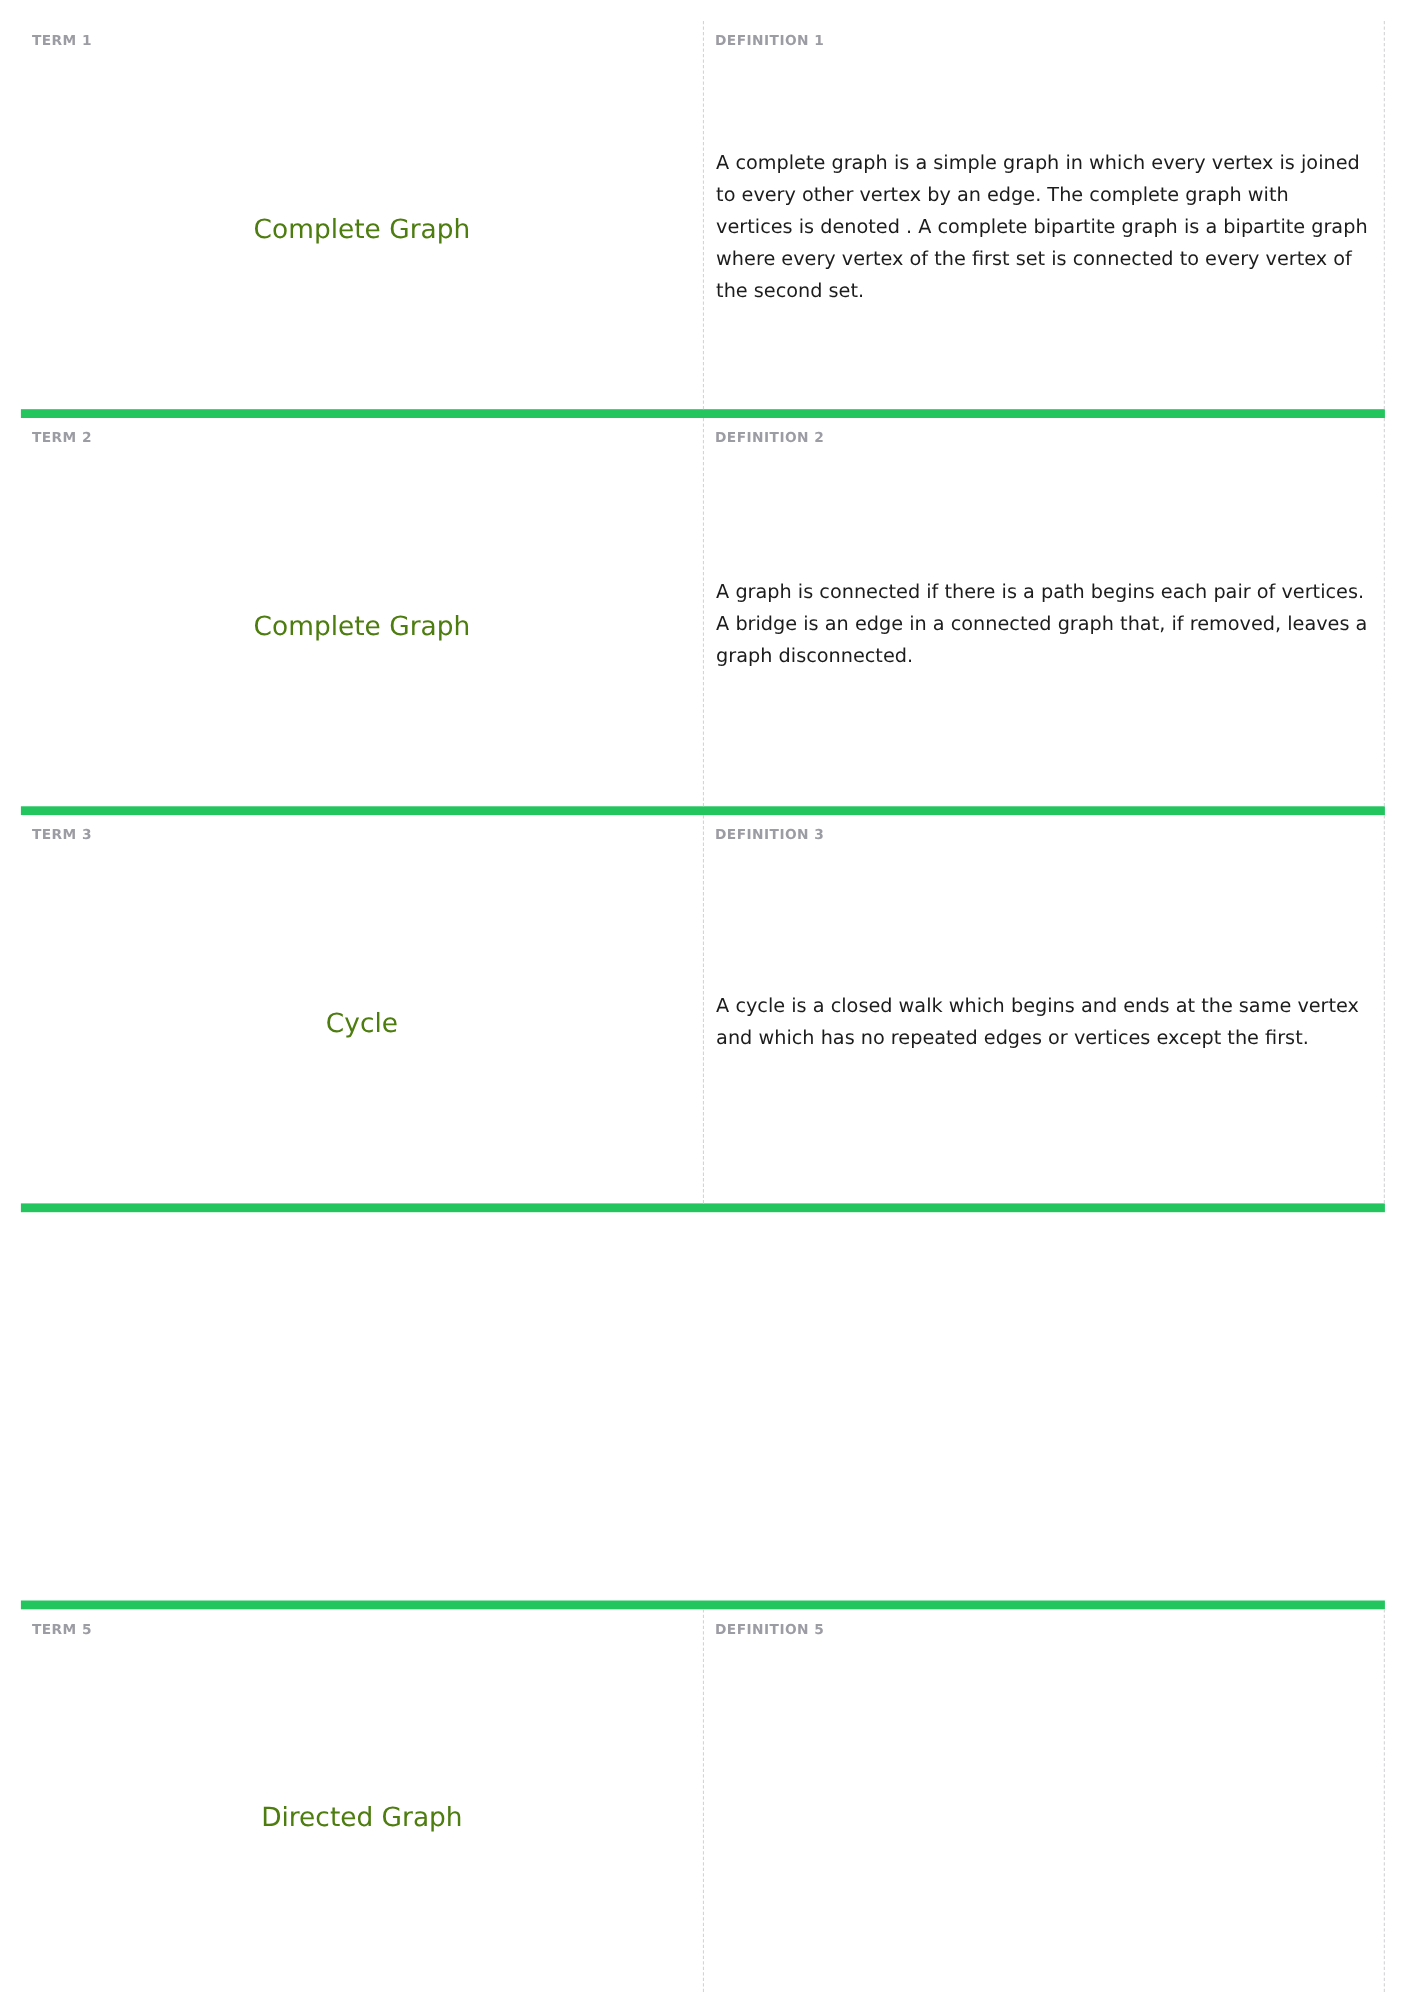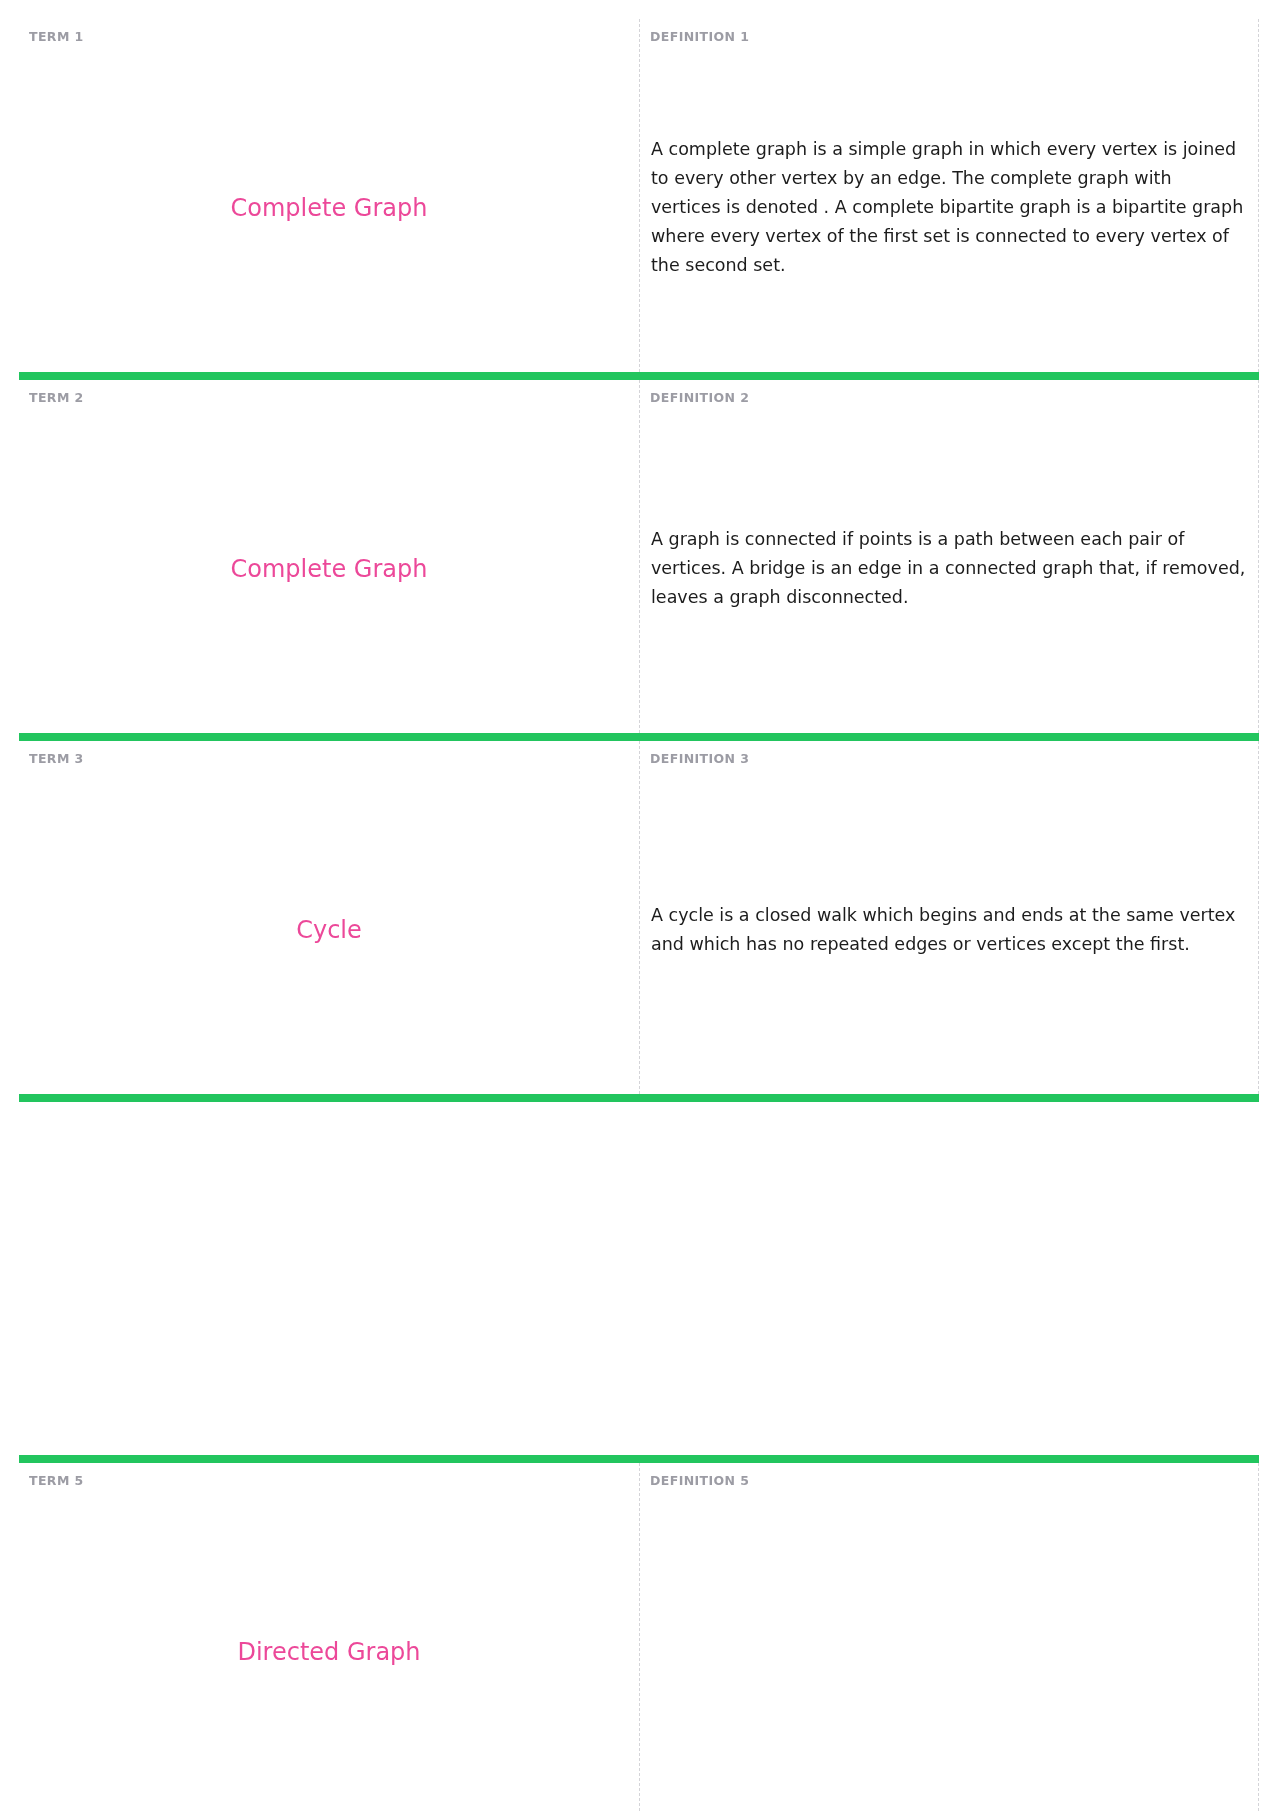--- a/index.html
+++ b/index.html
@@ -8,21 +8,21 @@
   .sheet { position: absolute; left: 19px; top: 19px; width: 1240px; }
   .card { position: relative; height: 353px; display: flex;
           border-bottom: 8px solid #22c55e; }
   .side { position: relative; box-sizing: border-box; height: 100%; }
   .term-side { width: 621px; border-right: 1px dashed #d4d4d8; }
   .def-side { width: 619px; border-right: 1px dashed #d4d4d8; }
   .label { position: absolute; top: 10px; left: 10px; font-size: 12.5px; font-weight: bold;
            color: #9c9ca4; letter-spacing: 0.4px; text-transform: uppercase; }
   .term-body { position: absolute; left: 0; right: 0; top: 24px; bottom: 0;
                display: flex; align-items: center; justify-content: center; }
-  .term-text { font-size: 24px; color: #ec4899; text-align: center; }
+  .term-text { font-size: 24px; color: #4d7c0f; text-align: center; }
   .def-body { position: absolute; left: 11px; right: 12px; top: 24px; bottom: 0;
               display: flex; align-items: center; }
   .def-text { font-size: 17.5px; line-height: 29px; color: #1c1c1c; }
 </style>
 </head>
 <body>
 
 <div class="sheet">
 
   <div class="card">
@@ -43,21 +43,21 @@
   <div class="card">
     <div class="side term-side">
       <div class="label">TERM 2</div>
       <div class="term-body">
           <div class="term-text">Complete Graph</div>
         </div>
     </div>
     <div class="side def-side">
       <div class="label">DEFINITION 2</div>
       <div class="def-body">
-          <div class="def-text">A graph is connected if points is a path between each pair of vertices. A bridge is an edge in a connected graph that, if removed, leaves a graph disconnected.</div>
+          <div class="def-text">A graph is connected if there is a path begins each pair of vertices. A bridge is an edge in a connected graph that, if removed, leaves a graph disconnected.</div>
         </div>
     </div>
   </div>
 
   <div class="card">
     <div class="side term-side">
       <div class="label">TERM 3</div>
       <div class="term-body">
           <div class="term-text">Cycle</div>
         </div>

